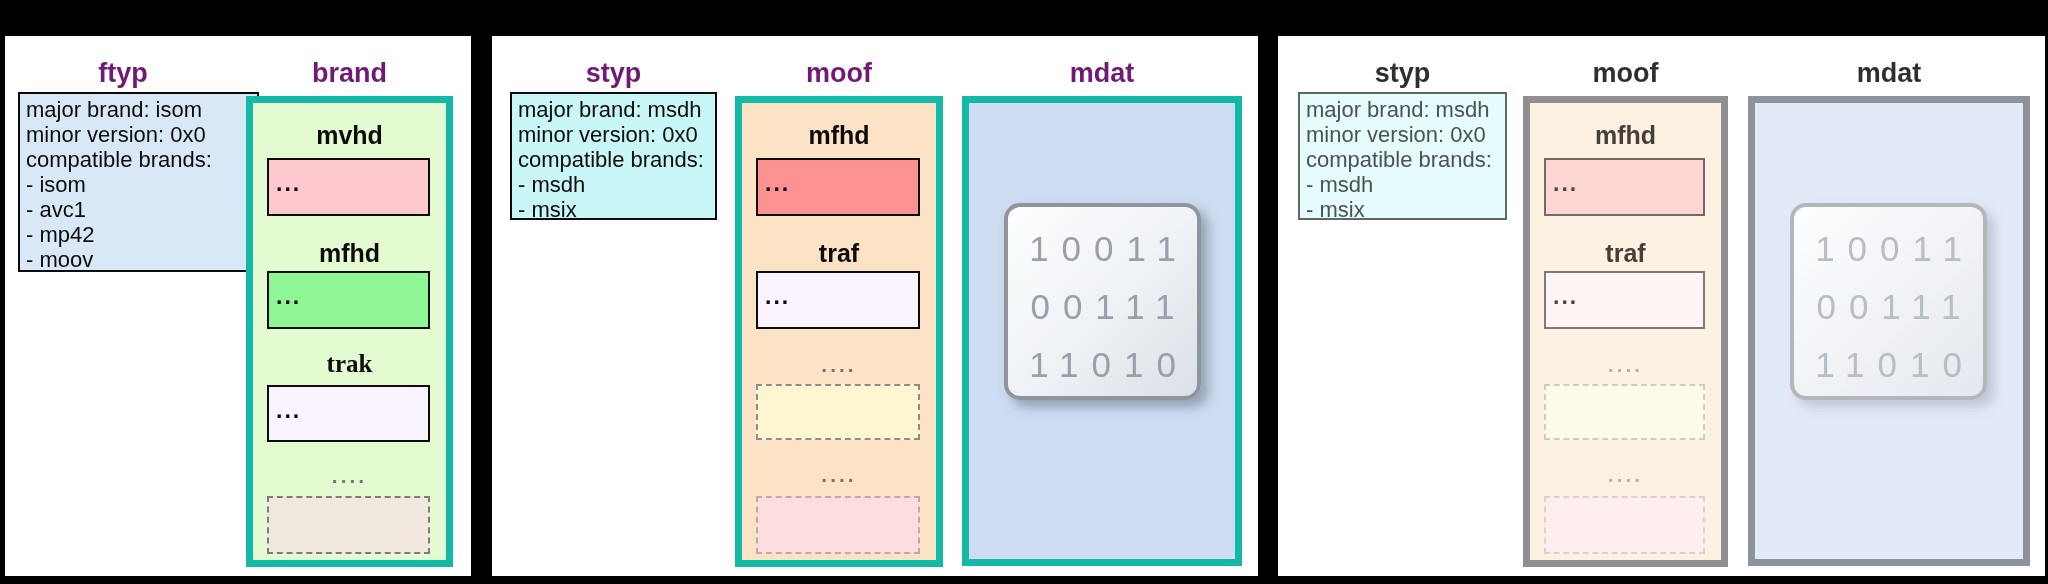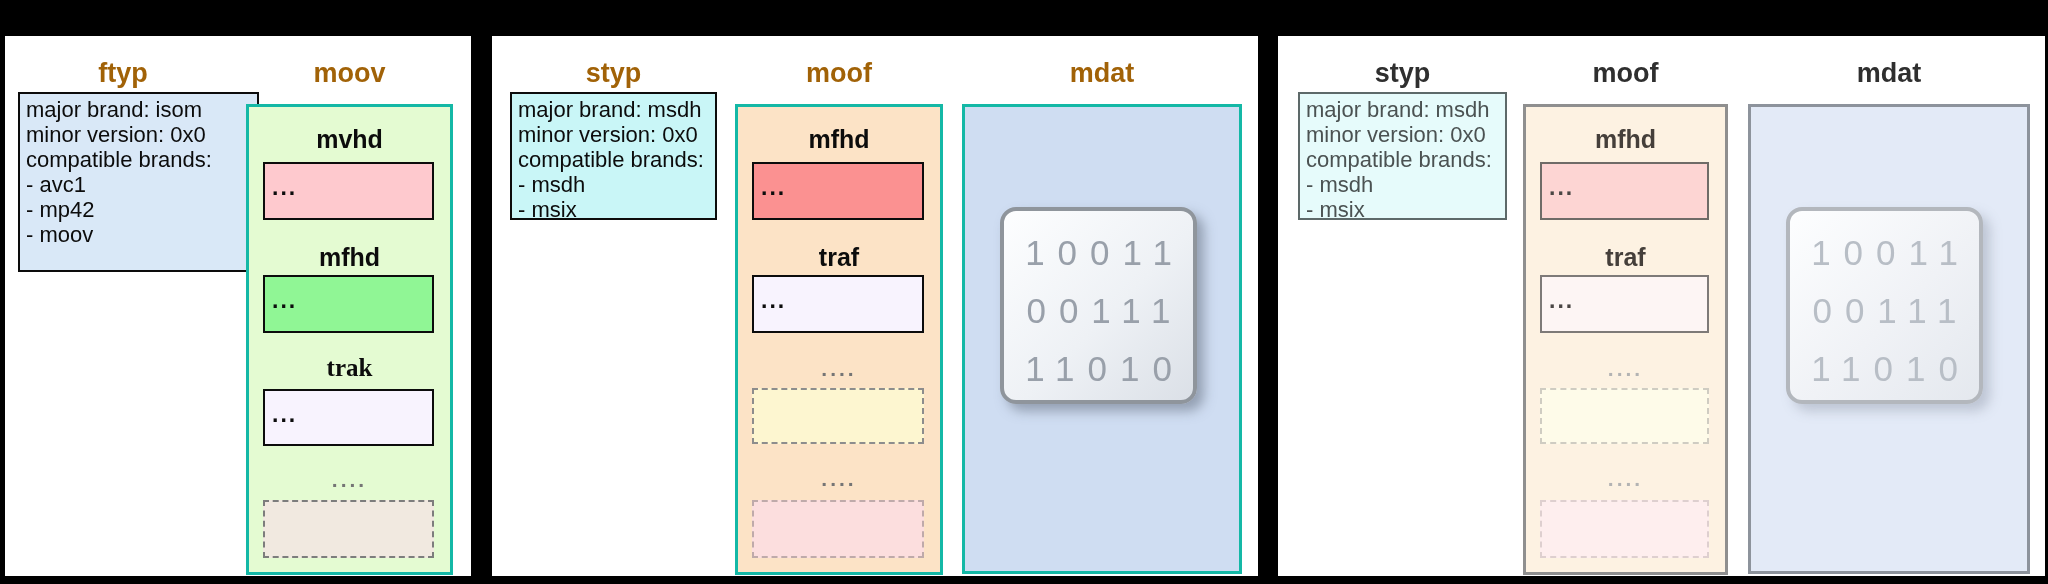--- a/index.html
+++ b/index.html
@@ -7,30 +7,30 @@
     position:relative; width:2048px; height:584px; background:#000;
     font-family:"Liberation Sans", sans-serif; overflow:hidden;
   }
   .panel { position:absolute; top:36px; height:540px; background:#ffffff; }
   .p1 { left:5px;    width:466px; }
   .p2 { left:492px;  width:766px; }
   .p3 { left:1278px; width:767px; }
 
   .sec-title {
     position:absolute; top:22px; height:30px; line-height:30px;
-    font-weight:bold; font-size:27px; text-align:center; color:#a16207;
+    font-weight:bold; font-size:27px; text-align:center; color:#701a75;
   }
   .info-box {
     position:absolute; top:56px; box-sizing:border-box;
     border:2px solid #0c0c0c; padding:3px 6px;
     font-size:22px; line-height:25px; color:#0c0c0c; white-space:nowrap;
   }
   .container-box {
-    position:absolute; top:68px; height:471px; box-sizing:border-box;
-    border:3px solid #14b8a6;
+    position:absolute; top:60px; height:471px; box-sizing:border-box;
+    border:7px solid #14b8a6;
   }
   .inner-label {
     position:absolute; left:0; width:100%; text-align:center;
     font-weight:bold; font-size:25px; color:#0c0c0c; line-height:28px;
   }
   .data-box {
     position:absolute; left:14px; right:16px; box-sizing:border-box;
     border:2px solid #0c0c0c;
   }
   .data-box .dots {
@@ -122,26 +122,27 @@
 <body>
 
 <div class="stage">
 
   <div class="panel p1">
     <div class="sec-title t-ftyp">ftyp</div>
     <div class="info-box b-ftyp">
       <div>major brand: isom</div>
       <div>minor version: 0x0</div>
       <div>compatible brands:</div>
+      <div>- isom</div>
       <div>- avc1</div>
       <div>- mp42</div>
       <div>- moov</div>
     </div>
 
-    <div class="sec-title t-moov">moov</div>
+    <div class="sec-title t-moov">brand</div>
     <div class="container-box b-moov">
       <div class="inner-label lbl-1">mvhd</div>
       <div class="data-box box-1 fill-pink">
         <span class="dots">...</span>
       </div>
       <div class="inner-label lbl-2">mfhd</div>
       <div class="data-box box-2 fill-green">
         <span class="dots">...</span>
       </div>
       <div class="inner-label lbl-3">trak</div>

